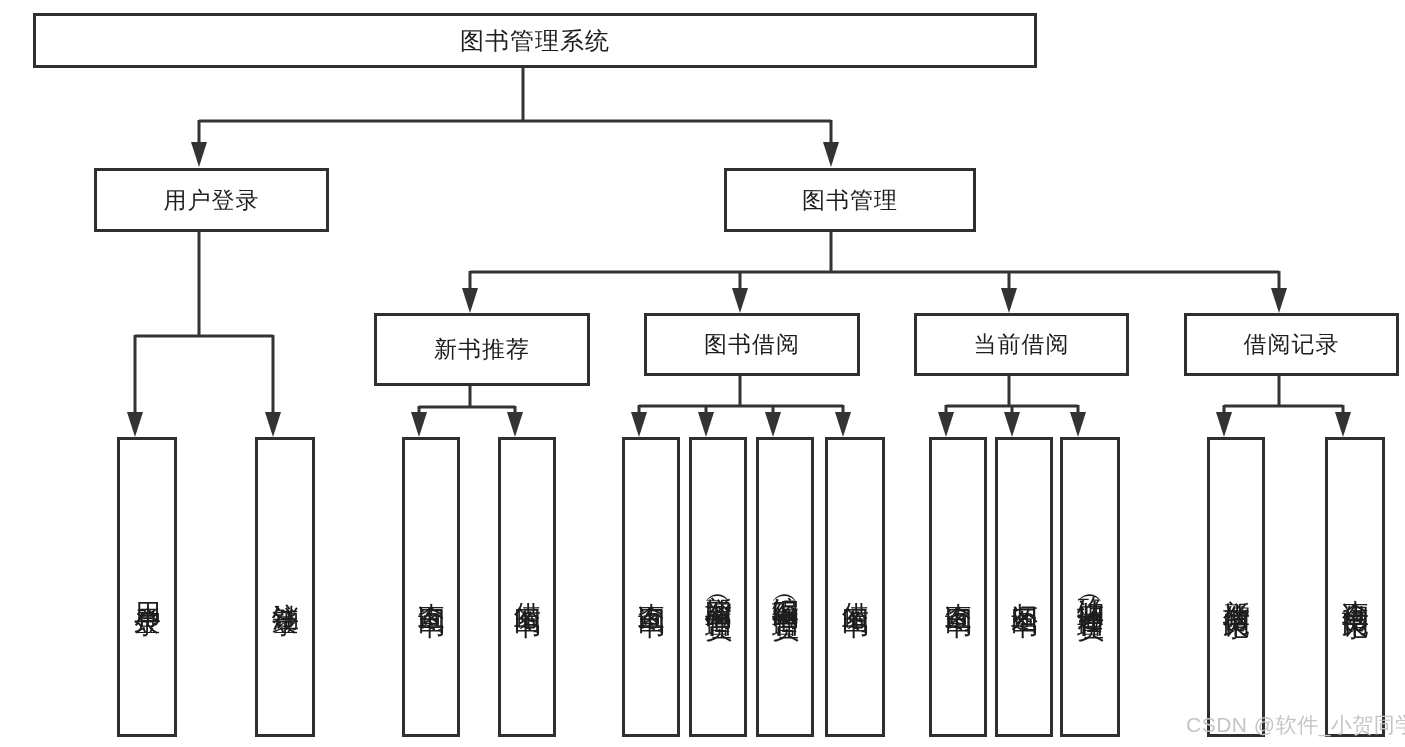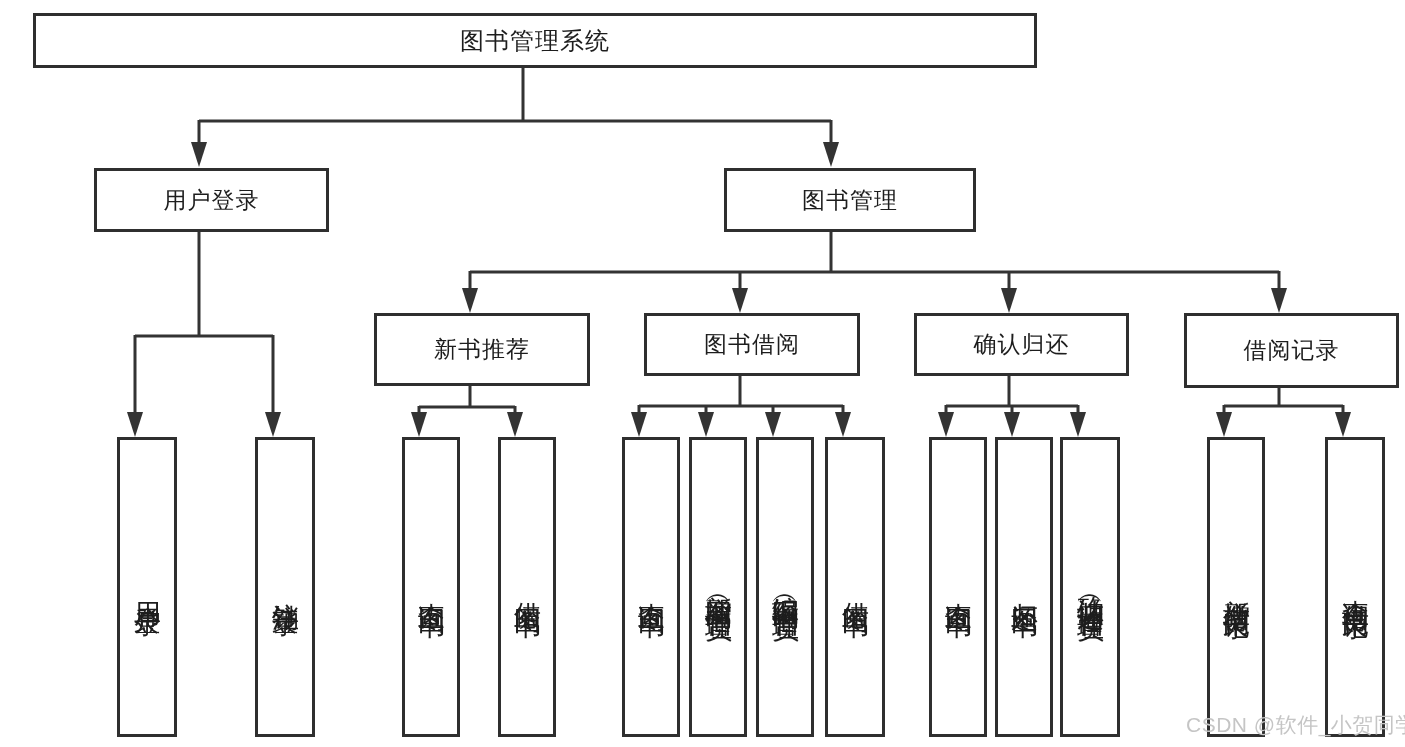--- a/index.html
+++ b/index.html
@@ -63,22 +63,22 @@
     </g>
   </svg>
 
   <div class="box root-box" style="left:21px; top:13px; width:1004px; height:55px;">图书管理系统</div>
 
   <div class="box hnode" style="left:82px; top:168px; width:235px; height:64px;">用户登录</div>
   <div class="box hnode" style="left:712px; top:168px; width:252px; height:64px;">图书管理</div>
 
   <div class="box hnode" style="left:362px; top:313px; width:216px; height:73px;">新书推荐</div>
   <div class="box hnode" style="left:632px; top:313px; width:216px; height:63px;">图书借阅</div>
-  <div class="box hnode" style="left:902px; top:313px; width:215px; height:63px;">确认归还</div>
-  <div class="box hnode" style="left:1172px; top:313px; width:215px; height:75px;">借阅记录</div>
+  <div class="box hnode" style="left:902px; top:313px; width:215px; height:63px;">当前借阅</div>
+  <div class="box hnode" style="left:1172px; top:313px; width:215px; height:63px;">借阅记录</div>
 
   <div class="box leaf" style="left:105px; top:437px; width:60px; height:300px;">
     <span class="vtext">用户登录</span>
   </div>
   <div class="box leaf" style="left:243px; top:437px; width:60px; height:300px;">
     <span class="vtext">注销登录</span>
   </div>
 
   <div class="box leaf" style="left:390px; top:437px; width:58px; height:300px;">
     <span class="vtext">查询图书</span>

